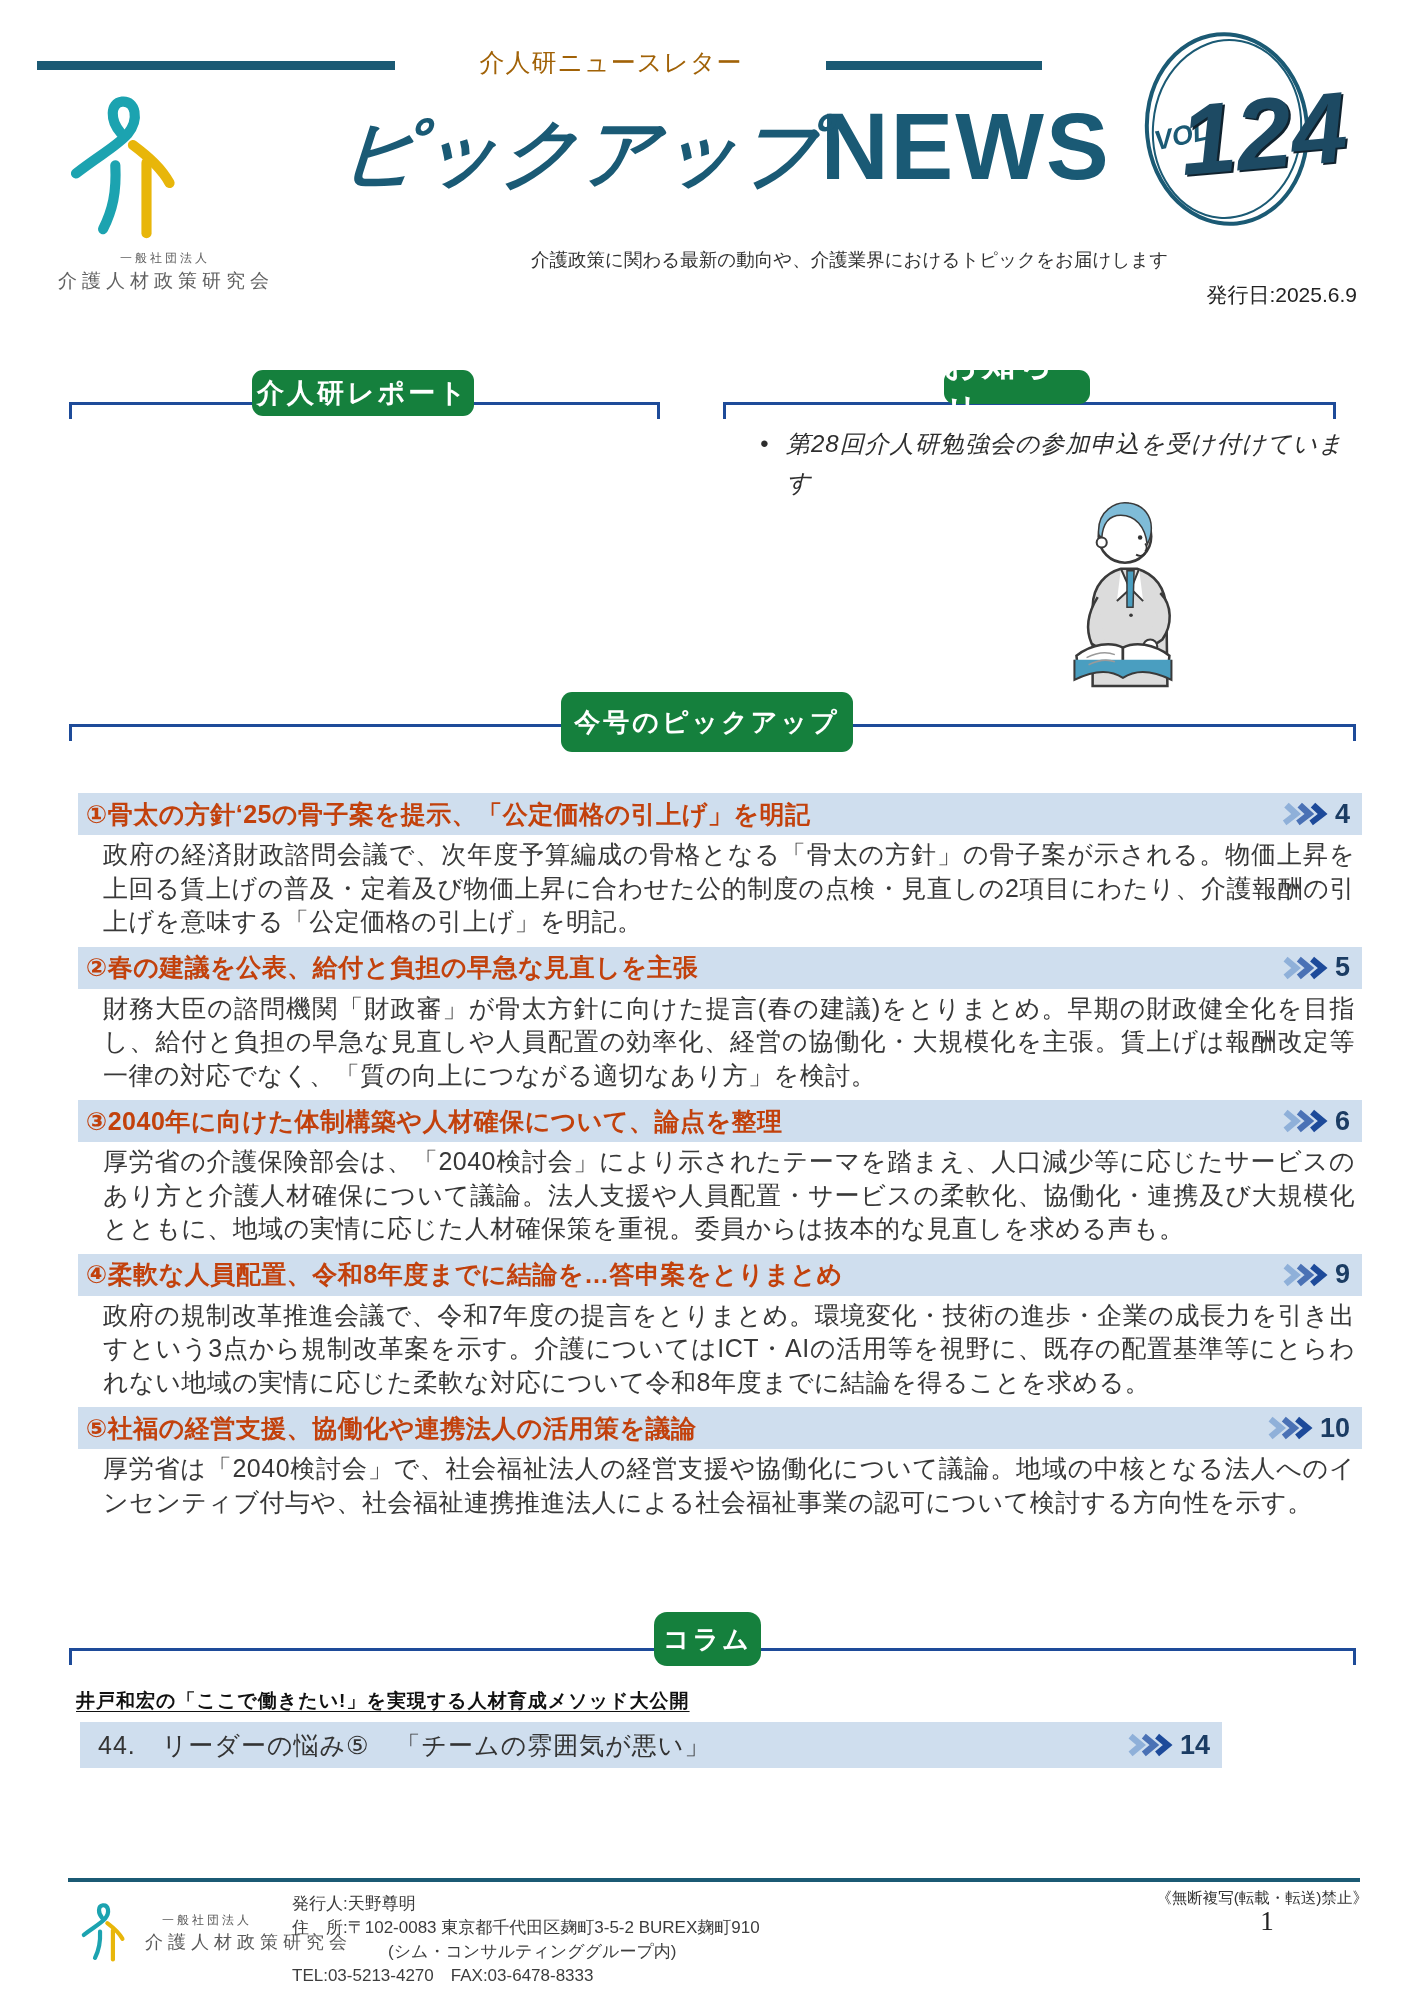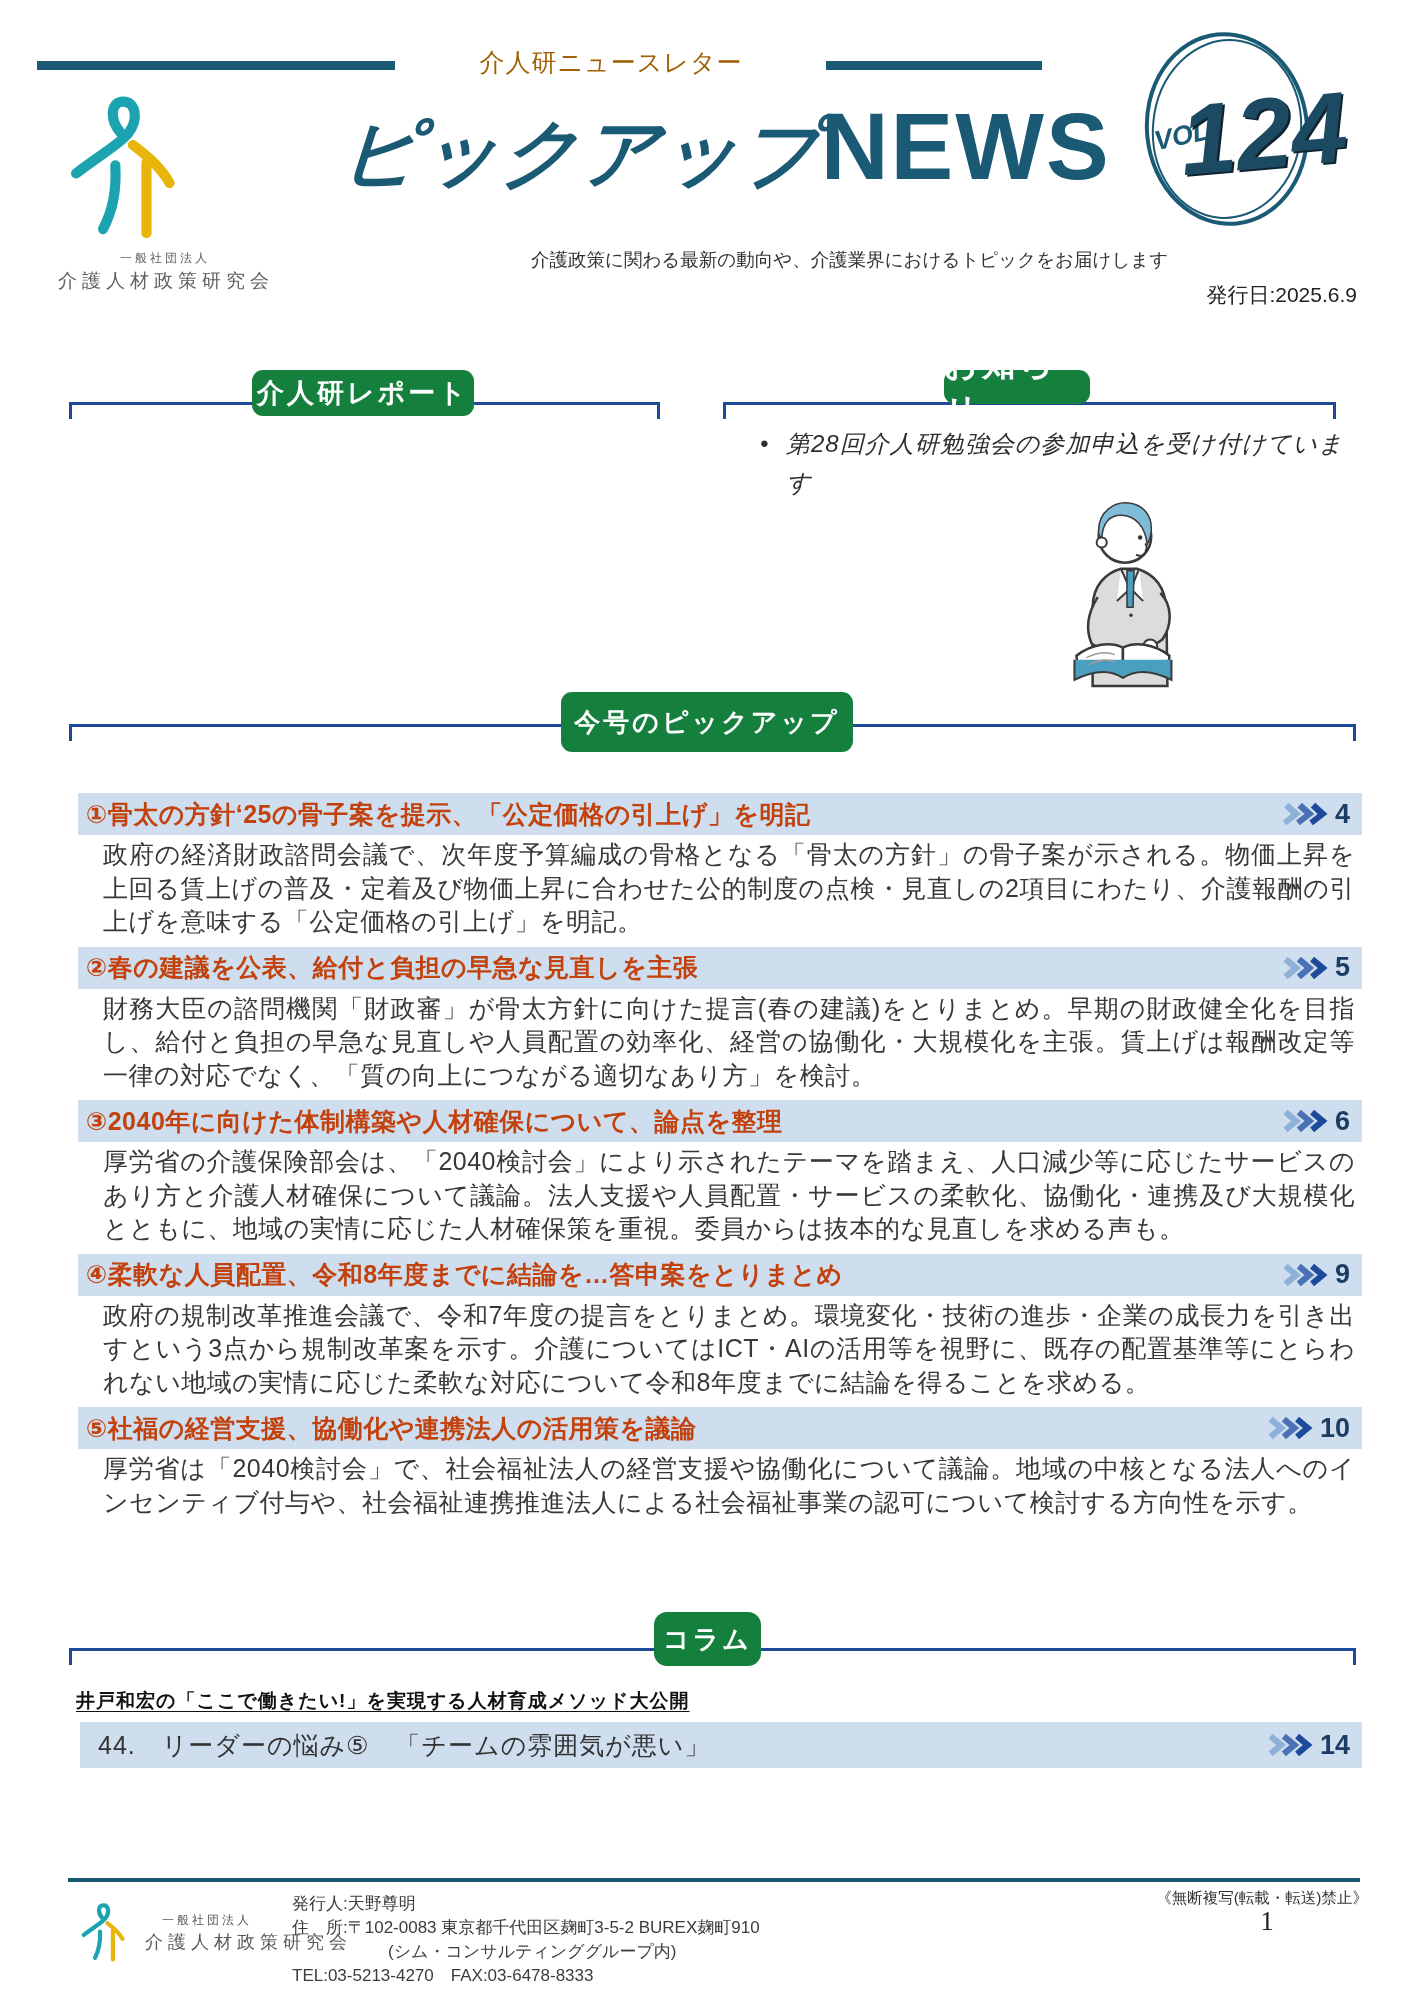--- a/index.html
+++ b/index.html
@@ -56,21 +56,21 @@
   .article-header{background:#cfdeee;height:42px;display:flex;align-items:center;padding:0 12px 0 8px;}
   .article-title{flex:1;font-size:25px;font-weight:bold;color:#c2410c;letter-spacing:0.5px;white-space:nowrap;}
   .page-jump{display:flex;align-items:center;gap:7px;}
   .page-num{font-size:27px;font-weight:bold;color:#1b3c63;}
   .article-body{margin:3px 0 0 25px;width:1252px;font-size:25px;line-height:33.5px;color:#383838;
         letter-spacing:0.5px;text-align:justify;}
 
   
   .series-title{position:absolute;left:76px;top:1688px;font-size:19px;font-weight:bold;color:#111;
         letter-spacing:1px;text-decoration:underline;text-underline-offset:4px;}
-  .column-row{position:absolute;left:80px;top:1722px;width:1282px;height:46px;background:#cfdeee;
+  .column-row{position:absolute;left:80px;top:1722px;width:1142px;height:46px;background:#cfdeee;
         display:flex;align-items:center;padding:0 12px 0 18px;box-sizing:border-box;}
   .column-row .entry-title{flex:1;font-size:25px;color:#333;letter-spacing:1px;white-space:nowrap;}
 
   
   .footer-rule{position:absolute;left:68px;top:1878px;width:1292px;height:4px;background:#1b5a74;}
   .footer-logo{position:absolute;left:78px;top:1898px;}
   .footer-org-type{position:absolute;left:162px;top:1912px;font-size:12px;letter-spacing:3px;color:#5a5a5a;}
   .footer-org-name{position:absolute;left:145px;top:1930px;font-size:18px;letter-spacing:5px;color:#5a5a5a;}
   .footer-info{position:absolute;left:292px;top:1892px;font-size:17px;line-height:24px;color:#3c3c3c;}
   .footer-info .indent{padding-left:96px;}

